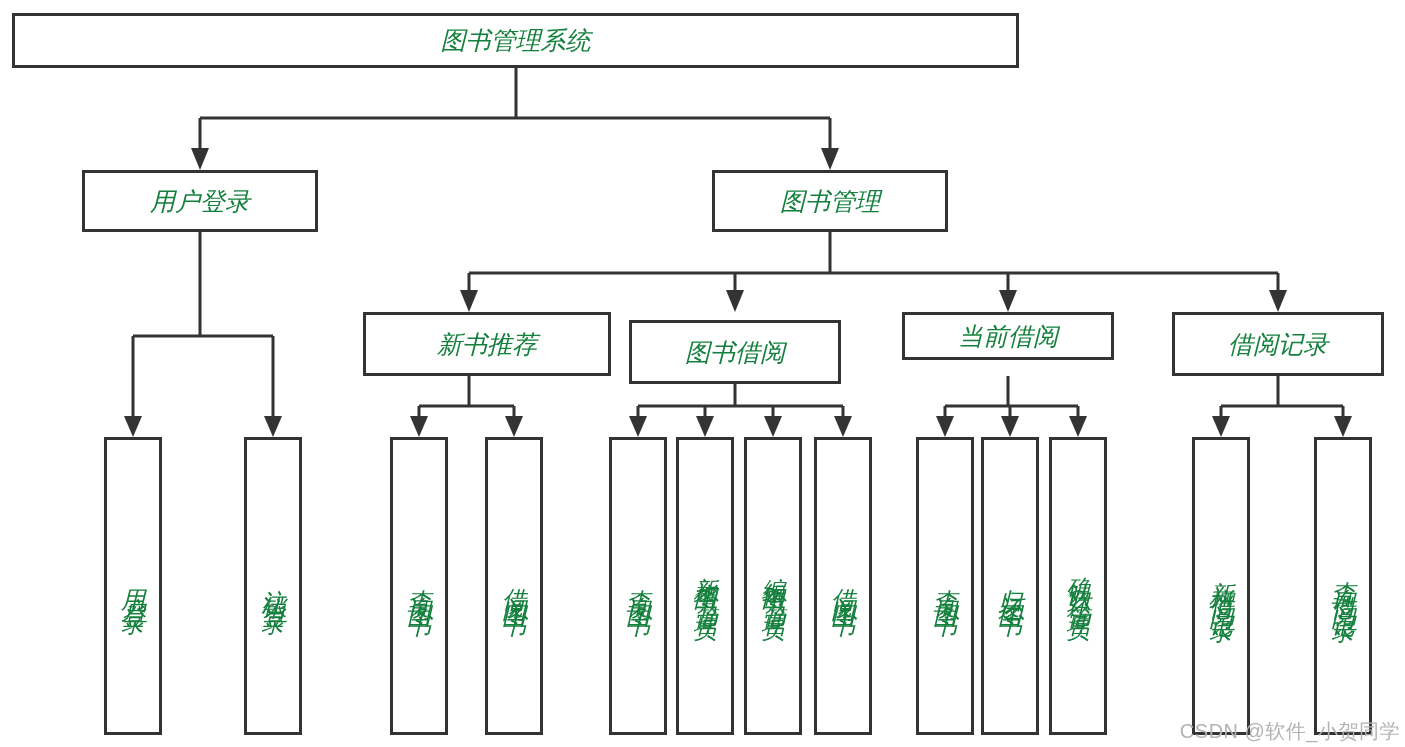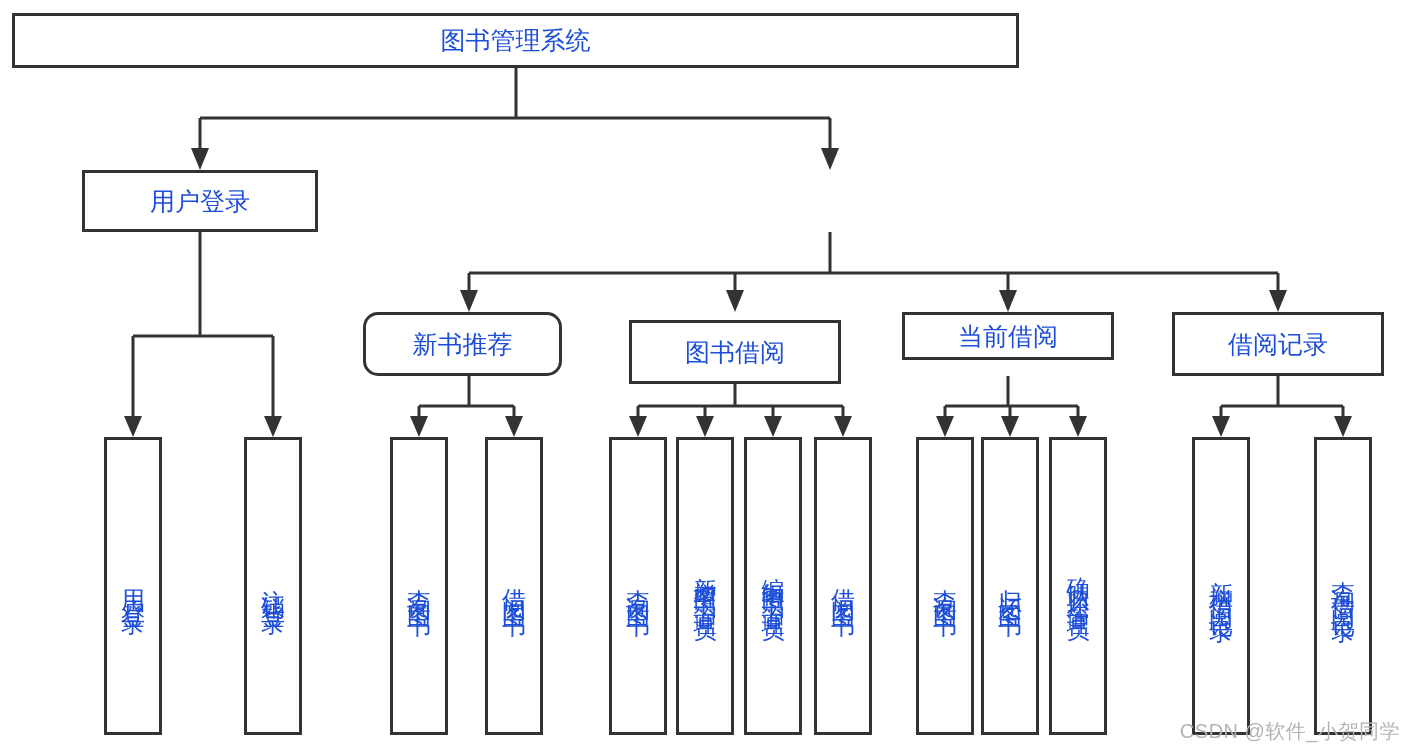--- a/index.html
+++ b/index.html
@@ -14,26 +14,27 @@
   #connectors {
     position: absolute;
     left: 0; top: 0;
     z-index: 0;
   }
   .node {
     position: absolute;
     box-sizing: border-box;
     background: #ffffff;
     border: 3px solid #333333;
-    color: #1d4ed8;
+    color: #15803d;
     display: flex;
     align-items: center;
     justify-content: center;
     z-index: 1;
     line-height: 1;
+    font-style: italic;
   }
   .root { font-size: 26px; }
   .hbox { font-size: 25px; }
   .vbox {
     width: 58px;
     height: 298px;
     font-size: 24px;
     letter-spacing: 8px;
     writing-mode: vertical-rl;
   }
@@ -83,22 +84,23 @@
       <polygon points="1001,416 1019,416 1010,437"></polygon>
       <polygon points="1069,416 1087,416 1078,437"></polygon>
       <polygon points="1212,416 1230,416 1221,437"></polygon>
       <polygon points="1334,416 1352,416 1343,437"></polygon>
     </g>
   </svg>
 
   <div class="node hbox root" style="left:12px; top:13px; width:1007px; height:55px;">图书管理系统</div>
 
   <div class="node hbox" style="left:82px; top:170px; width:236px; height:62px;">用户登录</div>
+  <div class="node hbox" style="left:712px; top:170px; width:236px; height:62px;">图书管理</div>
 
-  <div class="node hbox" style="left:363px; top:312px; width:199px; height:64px;border-radius:15px;">新书推荐</div>
+  <div class="node hbox" style="left:363px; top:312px; width:248px; height:64px;">新书推荐</div>
   <div class="node hbox" style="left:629px; top:320px; width:212px; height:64px;">图书借阅</div>
   <div class="node hbox" style="left:902px; top:312px; width:212px; height:48px;">当前借阅</div>
   <div class="node hbox" style="left:1172px; top:312px; width:212px; height:64px;">借阅记录</div>
 
   <div class="node vbox" style="left:104px; top:437px;">用户登录</div>
   <div class="node vbox" style="left:244px; top:437px;">注销登录</div>
 
   <div class="node vbox" style="left:390px; top:437px;">查询图书</div>
   <div class="node vbox" style="left:485px; top:437px;">借阅图书</div>
 

